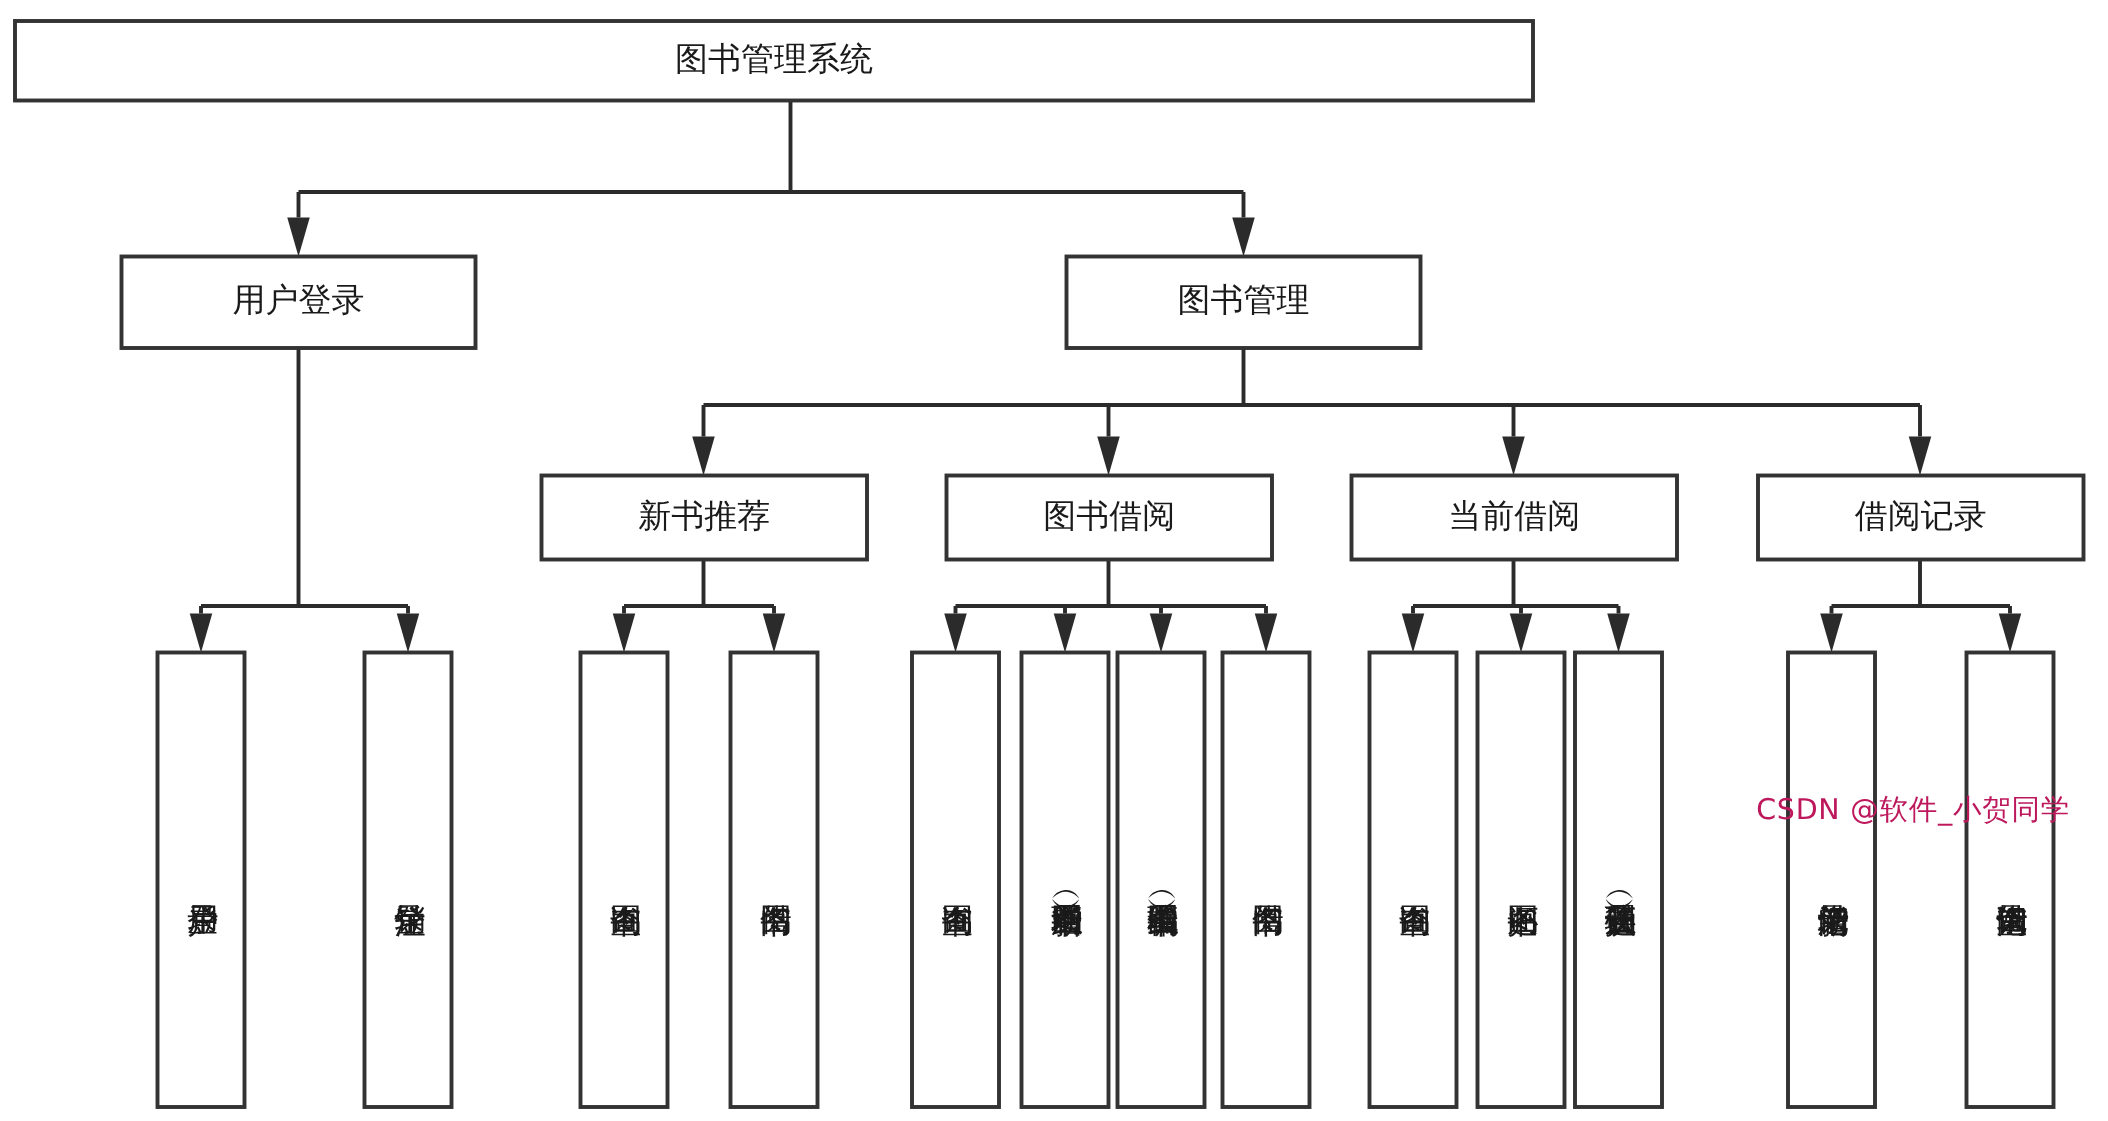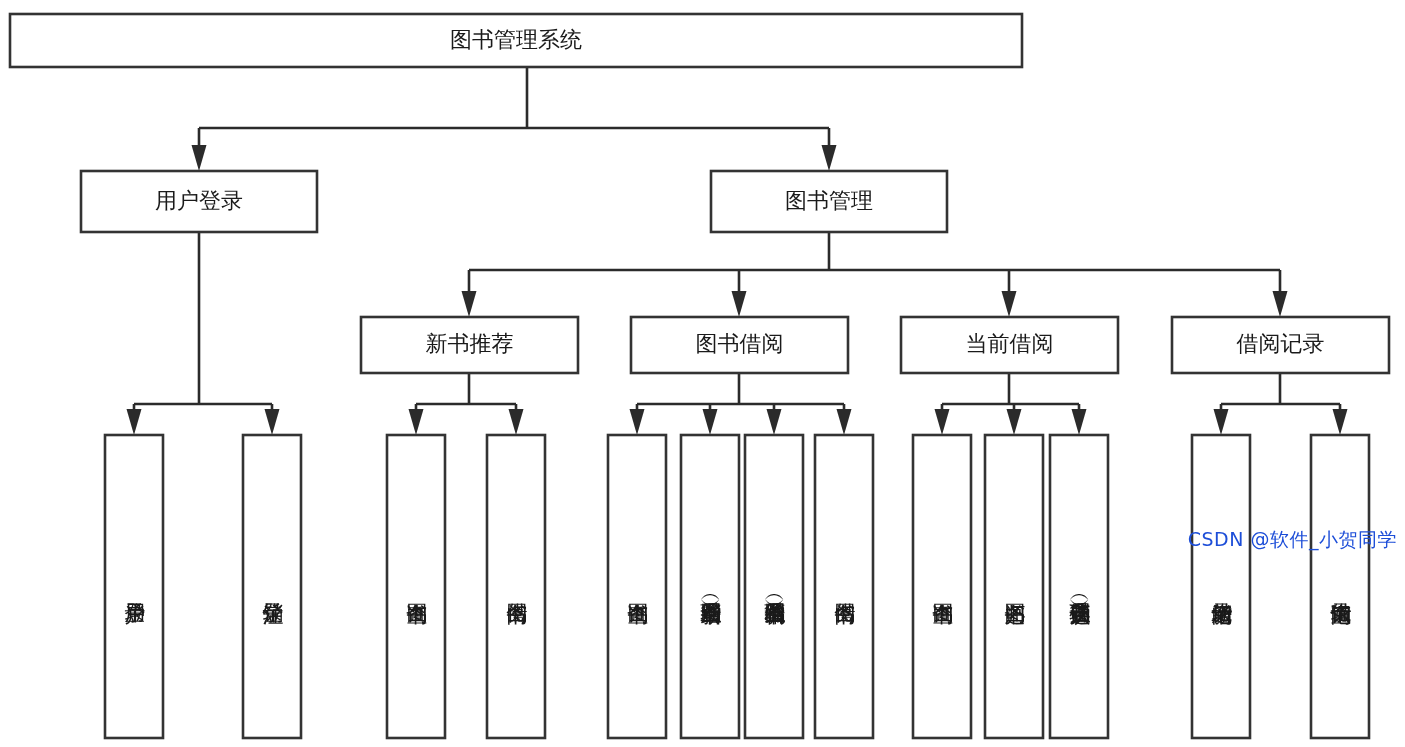--- a/index.html
+++ b/index.html
@@ -52,25 +52,25 @@
     stroke: #2b2b2b;
     stroke-width: 2.6;
     fill: none;
   }
   .arrow-head {
     fill: #2b2b2b;
     stroke: none;
   }
   .watermark {
     position: absolute;
-    right: 8px;
+    right: 25px;
     bottom: 4px;
     font-family: "DejaVu Sans", "Liberation Sans", sans-serif;
     font-size: 19px;
-    color: #1d4ed8;
+    color: #be185d;
     letter-spacing: 0.5px;
     white-space: nowrap;
     user-select: none;
   }
 </style>
 </head>
 <body>
 
 <div id="diagram-root">
   <svg class="diagram-canvas" id="diagram-canvas" viewBox="0 0 1405 747" xmlns="http://www.w3.org/2000/svg">

